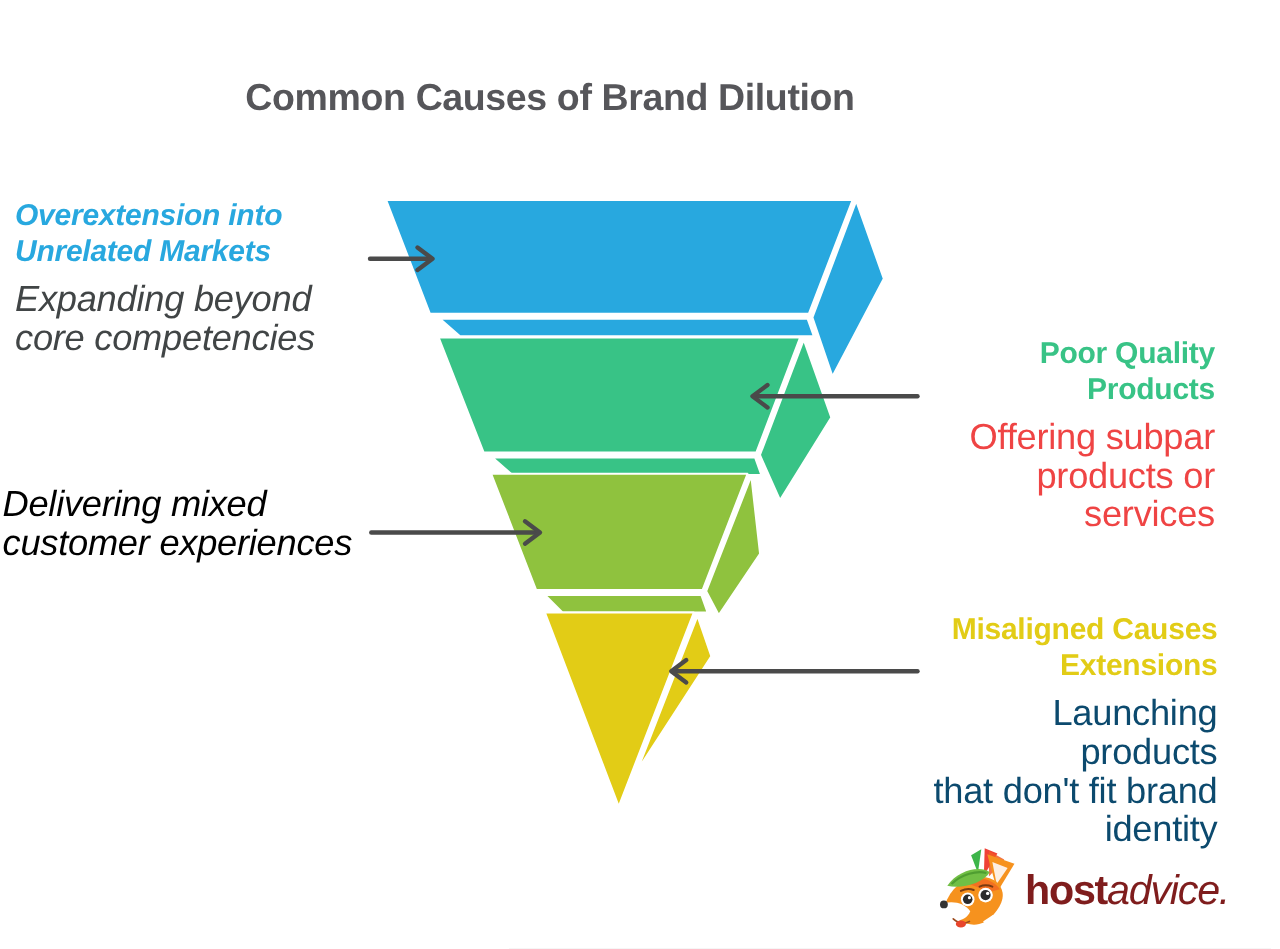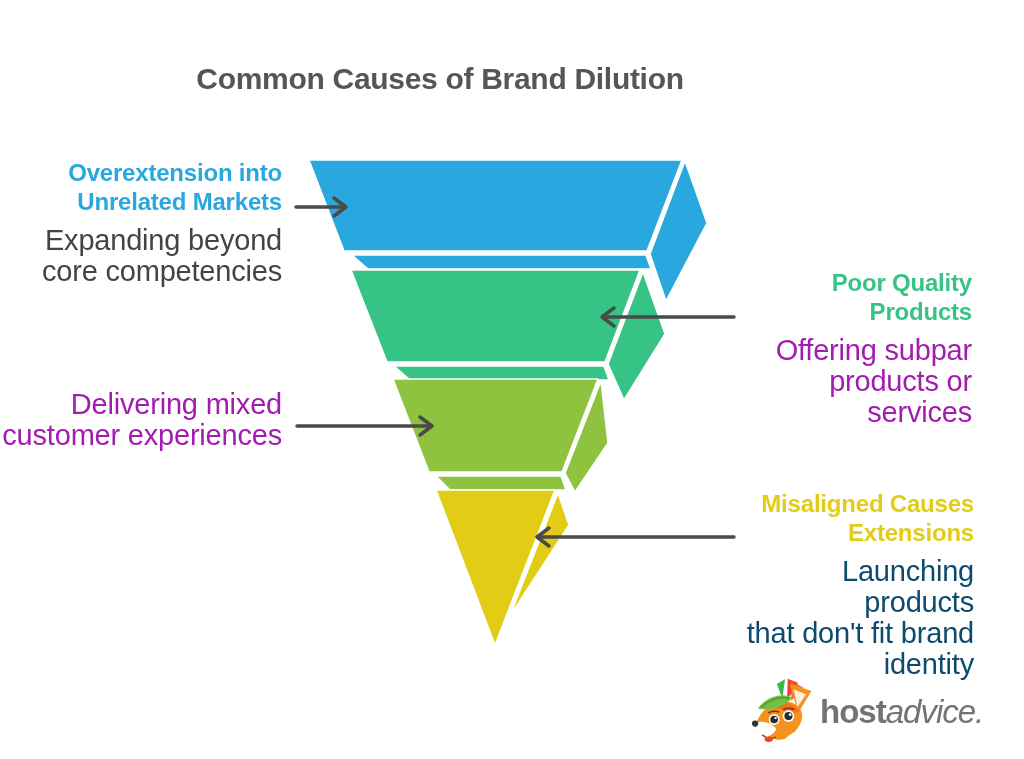--- a/index.html
+++ b/index.html
@@ -15,32 +15,32 @@
   #funnel-svg{position:absolute;left:0;top:0;width:1024px;height:759px;}
   .callout{position:absolute;}
   .callout .heading{
     font-size:24px;font-weight:700;line-height:29px;white-space:pre-line;
     letter-spacing:-0.2px;
   }
   .callout .desc{
     font-size:29px;font-weight:400;line-height:31px;white-space:pre-line;
     margin-top:9px;letter-spacing:-0.2px;
   }
-  .callout.left-side{text-align:right;}
+  .callout.left-side{font-style:italic;}
   .callout.right-side{text-align:right;}
   #callout-0{top:158px;right:742px;width:270px;}
   #callout-1{top:268px;left:742px;width:230px;}
   #callout-2{top:380px;right:742px;width:280px;}
   #callout-3{top:489px;left:742px;width:232px;}
   #logo{
     position:absolute;left:748px;top:678px;display:flex;align-items:center;
   }
   #logo-icon{width:70px;height:68px;}
   #brand-text{
-    font-size:33px;letter-spacing:-1px;color:#737373;margin-left:2px;
+    font-size:33px;letter-spacing:-1px;color:#7f1d1d;margin-left:2px;
     white-space:nowrap;
   }
   #brand-text .bold{font-weight:700;}
   #brand-text .rest{font-weight:400;font-style:italic;}
 </style>
 </head>
 <body>
 
 <div id="canvas">
 
@@ -94,26 +94,26 @@
   <div id="callout-0" class="callout left-side">
     <div class="heading" style="color: rgb(40, 168, 223);">Overextension into
 Unrelated Markets</div>
     <div class="desc" style="color: rgb(65, 69, 70);">Expanding beyond
 core competencies</div>
   </div>
 
   <div id="callout-1" class="callout right-side">
     <div class="heading" style="color: rgb(56, 195, 134);">Poor Quality
 Products</div>
-    <div class="desc" style="color: #a21caf;">Offering subpar
+    <div class="desc" style="color: #ef4444;">Offering subpar
 products or services</div>
   </div>
 
   <div id="callout-2" class="callout left-side">
-    <div class="desc" style="color: #a21caf;">Delivering mixed
+    <div class="desc" style="color: #000000;">Delivering mixed
 customer experiences</div>
   </div>
 
   <div id="callout-3" class="callout right-side">
     <div class="heading" style="color: rgb(226, 204, 22);">Misaligned Causes
 Extensions</div>
     <div class="desc" style="color: #0c4a6e;">Launching products
 that don't fit brand
 identity</div>
   </div>

